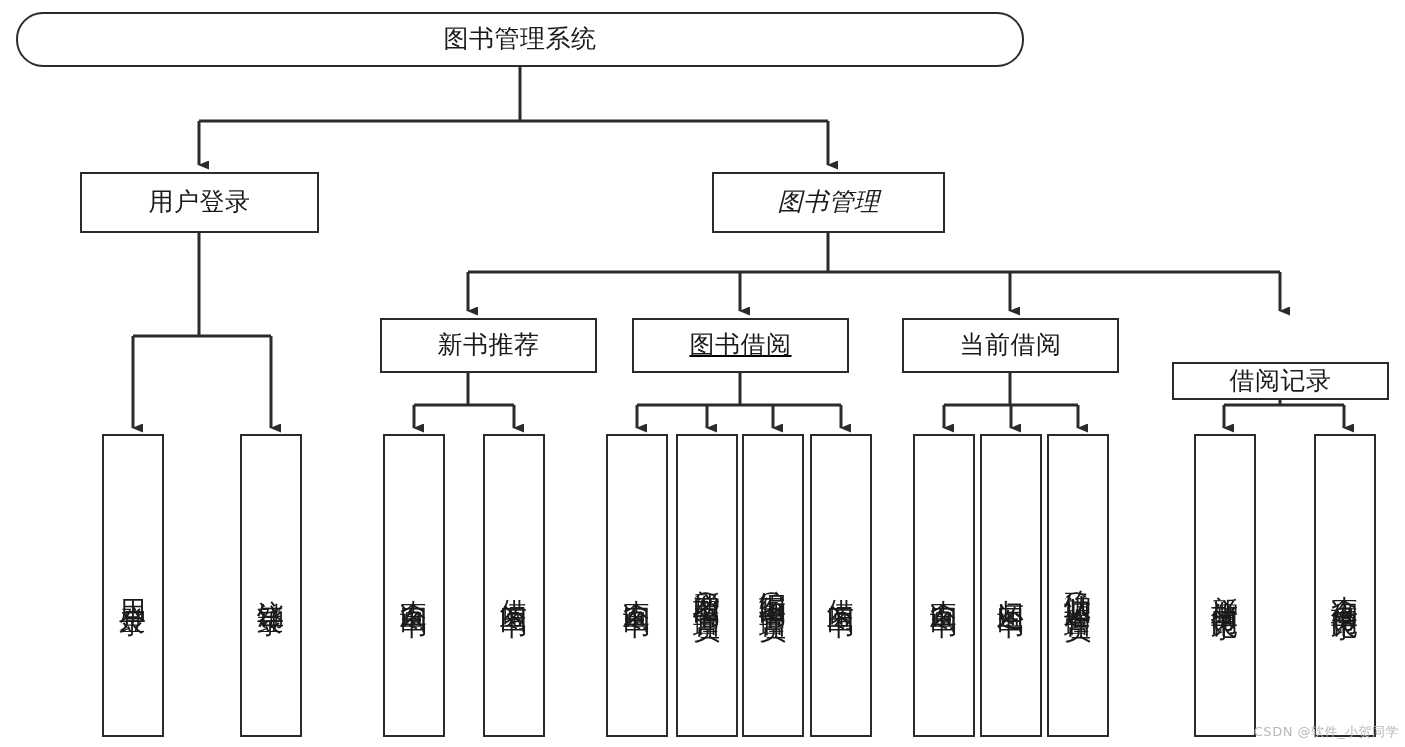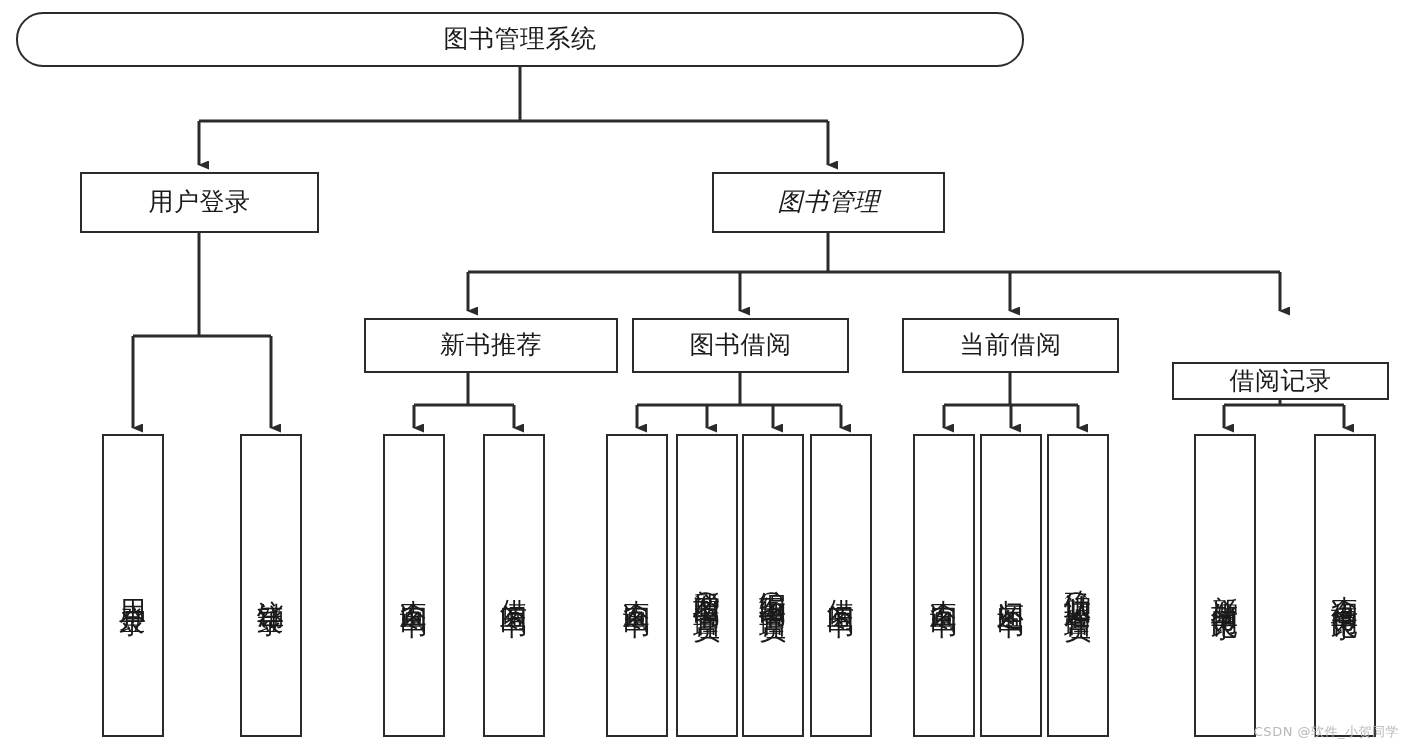--- a/index.html
+++ b/index.html
@@ -135,24 +135,24 @@
     <span class="node-label">图书管理系统</span>
   </div>
 
   <div class="node horiz" style="left:80px; top:172px; width:239px; height:61px;">
     <span class="node-label">用户登录</span>
   </div>
   <div class="node horiz" style="left:712px; top:172px; width:233px; height:61px;font-style:italic;">
     <span class="node-label">图书管理</span>
   </div>
 
-  <div class="node horiz" style="left:364px; top:318px; width:254px; height:55px;">
+  <div class="node horiz" style="left:380px; top:318px; width:217px; height:55px;">
     <span class="node-label">新书推荐</span>
   </div>
-  <div class="node horiz" style="left:632px; top:318px; width:217px; height:55px;">
+  <div class="node horiz" style="left:632px; top:318px; width:217px; height:55px;text-decoration:underline;">
     <span class="node-label">图书借阅</span>
   </div>
   <div class="node horiz" style="left:902px; top:318px; width:217px; height:55px;">
     <span class="node-label">当前借阅</span>
   </div>
   <div class="node horiz" style="left:1172px; top:318px; width:217px; height:38px;margin-top:44px;">
     <span class="node-label">借阅记录</span>
   </div>
 
   <div class="node vert" style="left:102px; top:434px; width:62px; height:303px;">

